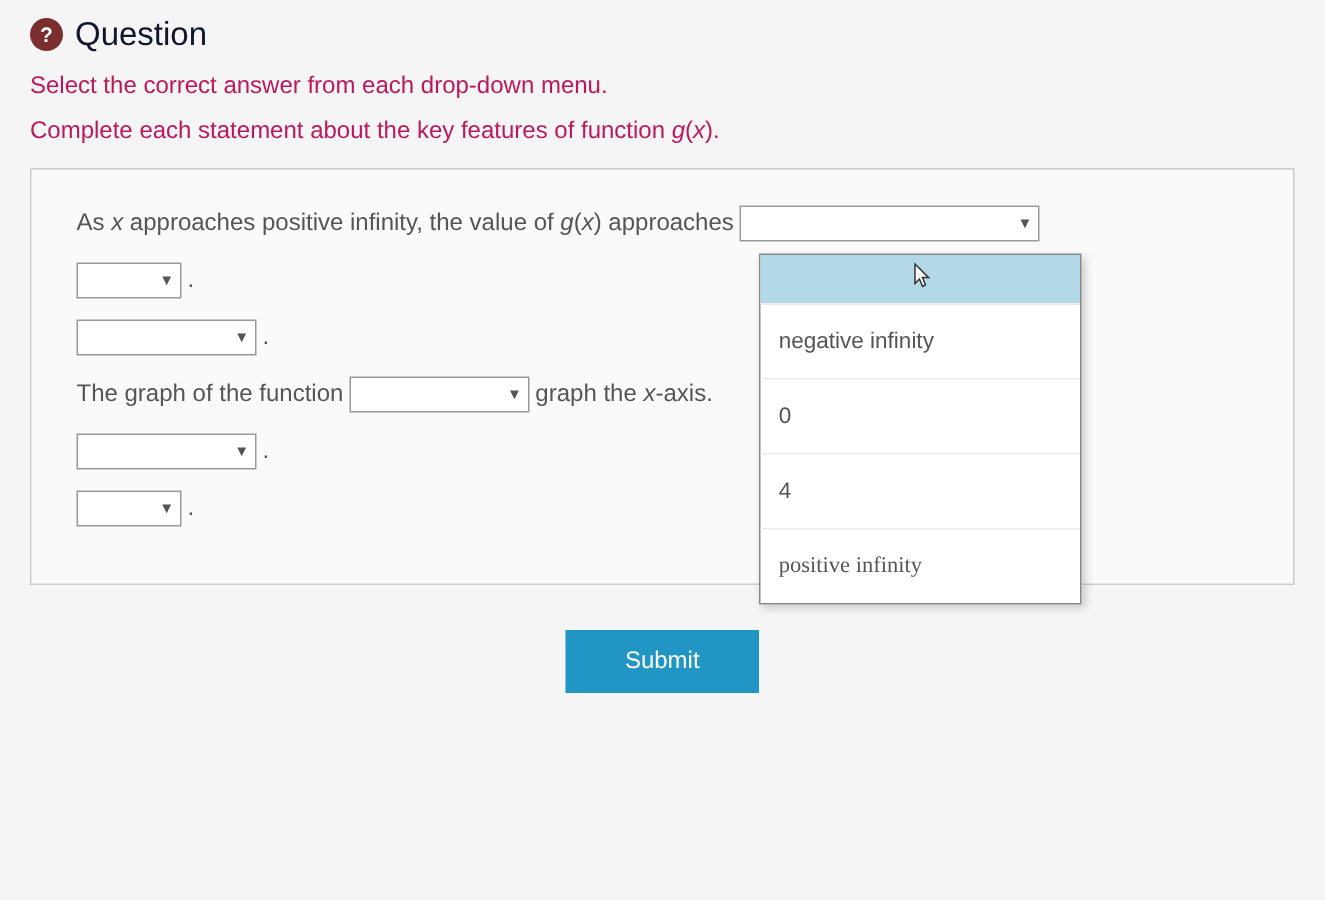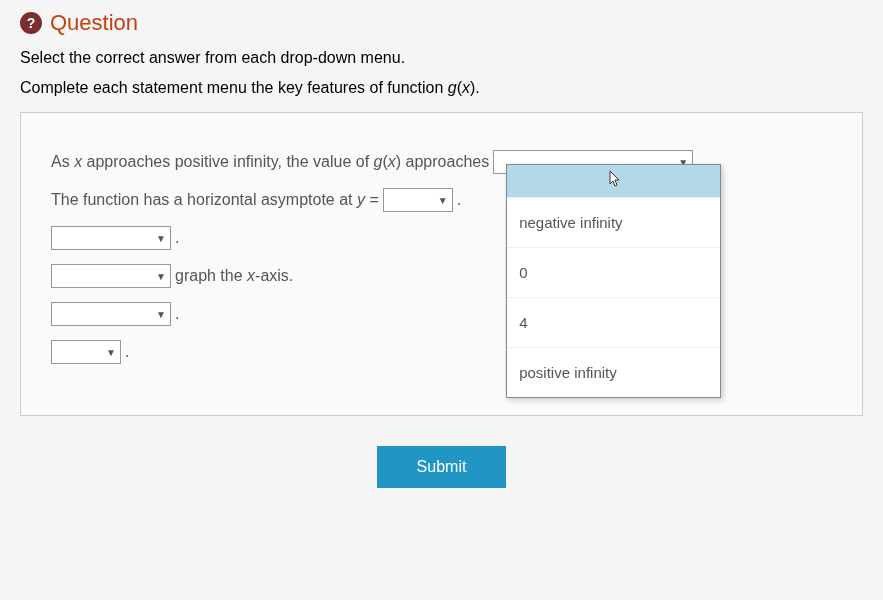--- a/index.html
+++ b/index.html
@@ -28,34 +28,34 @@
       border-radius: 50%;
       background: #7a2e2e;
       color: #fff;
       display: flex;
       align-items: center;
       justify-content: center;
       font-size: 14px;
       font-weight: bold;
     }
     .question-title {
-      color: #c2410c;
+      color: #0f172a;
       font-size: 22px;
       font-weight: 500;
     }
     .instruction {
-      color: #000000;
+      color: #be185d;
       font-size: 16px;
       margin-bottom: 6px;
       line-height: 1.5;
     }
     .statement-box {
       border: 1px solid #ccc;
       background: #fafafa;
-      padding: 37px 30px;
+      padding: 24px 30px;
       margin-top: 12px;
       position: relative;
     }
     .statement-line {
       display: flex;
       align-items: center;
       margin-bottom: 14px;
       font-size: 16px;
       color: #555;
       flex-wrap: wrap;
@@ -89,35 +89,36 @@
       font-style: italic;
     }
     .dropdown-menu {
       position: absolute;
       background: #fff;
       border: 1px solid #888;
       box-shadow: 2px 2px 6px rgba(0,0,0,0.2);
       width: 215px;
       z-index: 10;
       right: -28px;
-      top: 14px;
+      top: 32px;
     }
     .dropdown-menu-item {
       padding: 16px 12px;
       font-size: 15px;
       color: #555;
       cursor: pointer;
       border-bottom: 1px solid #eee;
     }
     .dropdown-menu-item.highlighted {
       background: #b3d9e8;
       position: relative;
     }
     .dropdown-menu-item:last-child {
       border-bottom: none;
+      font-family: Liberation Serif, serif;
     }
     .cursor-icon {
       position: absolute;
       top: 4px;
       left: 50%;
       transform: translateX(-50%);
       font-size: 16px;
       color: #333;
     }
     .submit-area {
@@ -141,21 +142,21 @@
 </head>
 <body>
 
 <div class="header">
   <div class="question-icon">?</div>
   <div class="question-title">Question</div>
 </div>
 
 <div class="instruction">Select the correct answer from each drop-down menu.</div>
 <div class="instruction">
-  <span>Complete each statement menu the key features of function </span><span class="italic">g</span><span>(</span><span class="italic">x</span><span>).</span>
+  <span>Complete each statement about the key features of function </span><span class="italic">g</span><span>(</span><span class="italic">x</span><span>).</span>
 </div>
 
 <div class="statement-box">
 
   <div class="statement-line">
     <span><span>As </span><span class="italic">x</span><span> approaches positive infinity, the value of </span><span class="italic">g</span><span>(</span><span class="italic">x</span><span>) approaches</span></span>
     <div class="dropdown-container">
       <div class="dropdown wide">
         <span class="dropdown-arrow">▼</span>
       </div>
@@ -170,35 +171,35 @@
         </div>
         <div class="dropdown-menu-item">negative infinity</div>
         <div class="dropdown-menu-item">0</div>
         <div class="dropdown-menu-item">4</div>
         <div class="dropdown-menu-item">positive infinity</div>
       </div>
     </div>
   </div>
 
   <div class="statement-line">
-    <span><span>The function has a horizontal asymptote at </span><span class="italic">y</span><span> =</span></span>
     <div class="dropdown small">
       <span class="dropdown-arrow">▼</span>
     </div>
     <span>.</span>
   </div>
 
   <div class="statement-line">
     <div class="dropdown medium">
       <span class="dropdown-arrow">▼</span>
     </div>
     <span>.</span>
   </div>
 
   <div class="statement-line">
+    <span>The graph of the function</span>
     <div class="dropdown medium">
       <span class="dropdown-arrow">▼</span>
     </div>
     <span><span>graph the </span><span class="italic">x</span><span>-axis.</span></span>
   </div>
 
   <div class="statement-line">
     <div class="dropdown medium">
       <span class="dropdown-arrow">▼</span>
     </div>

